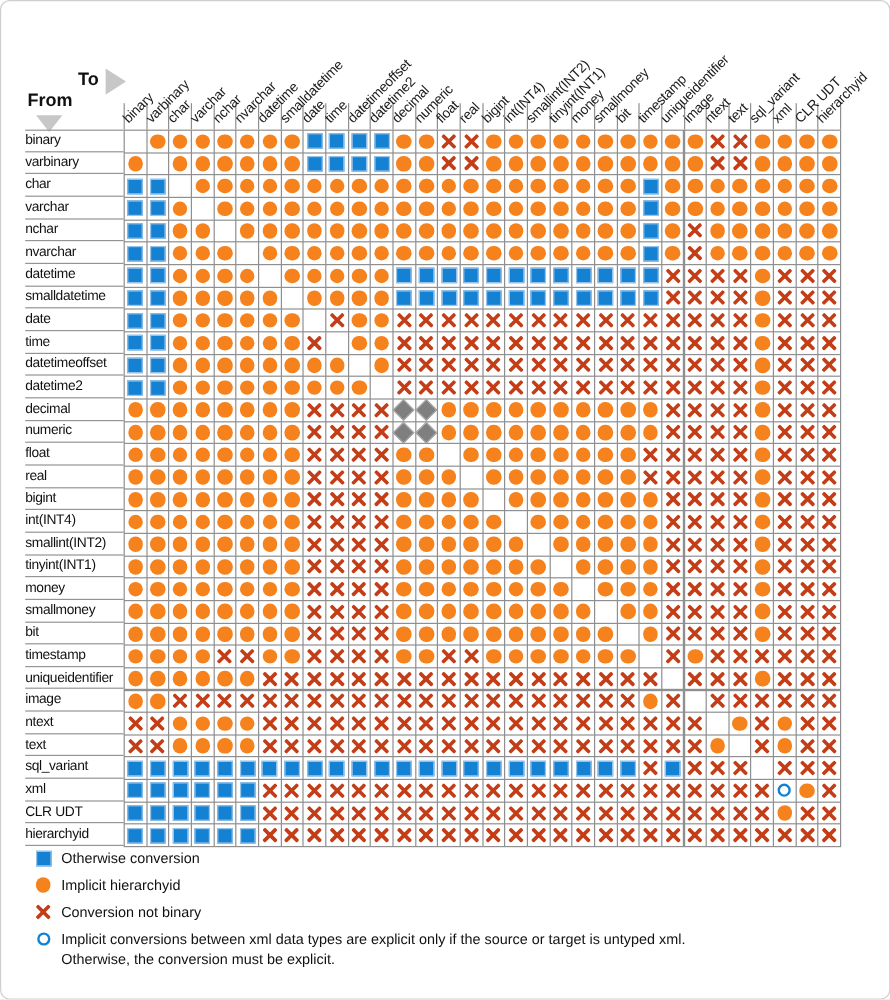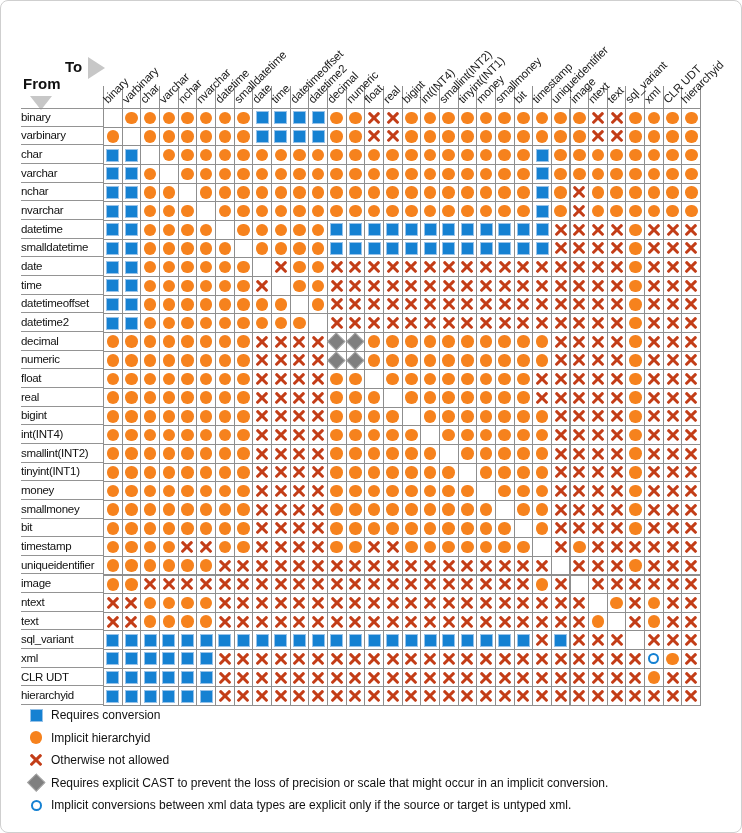--- a/index.html
+++ b/index.html
@@ -3161,42 +3161,37 @@
       <div class="cell" style="left: 681.46px; top: 686.46px; width: 17.66px; height: 17.66px;">
         <span class="sym-X"></span>
       </div>
     </div>
 
   <div class="legend">
     <div class="legend-item">
       <span class="legend-sym">
           <span class="sym-E"></span>
         </span>
-      <span>Requires conversion</span>
+      <span>Otherwise conversion</span>
     </div>
     <div class="legend-item">
       <span class="legend-sym">
           <span class="sym-I"></span>
         </span>
       <span>Implicit hierarchyid</span>
     </div>
     <div class="legend-item">
       <span class="legend-sym">
           <span class="sym-X"></span>
         </span>
-      <span>Otherwise not allowed</span>
-    </div>
-    <div class="legend-item">
-      <span class="legend-sym">
-          <span class="sym-D"></span>
-        </span>
-      <span>Requires explicit CAST to prevent the loss of precision or scale that might occur in an implicit conversion.</span>
+      <span>Conversion not binary</span>
     </div>
     <div class="legend-item">
       <span class="legend-sym">
           <span class="sym-O"></span>
         </span>
       <span>
         <span>Implicit conversions between xml data types are explicit only if the source or target is untyped xml.</span><br>
+        <span>Otherwise, the conversion must be explicit.</span>
       </span>
     </div>
   </div>
 </div>
 
 </body></html>

